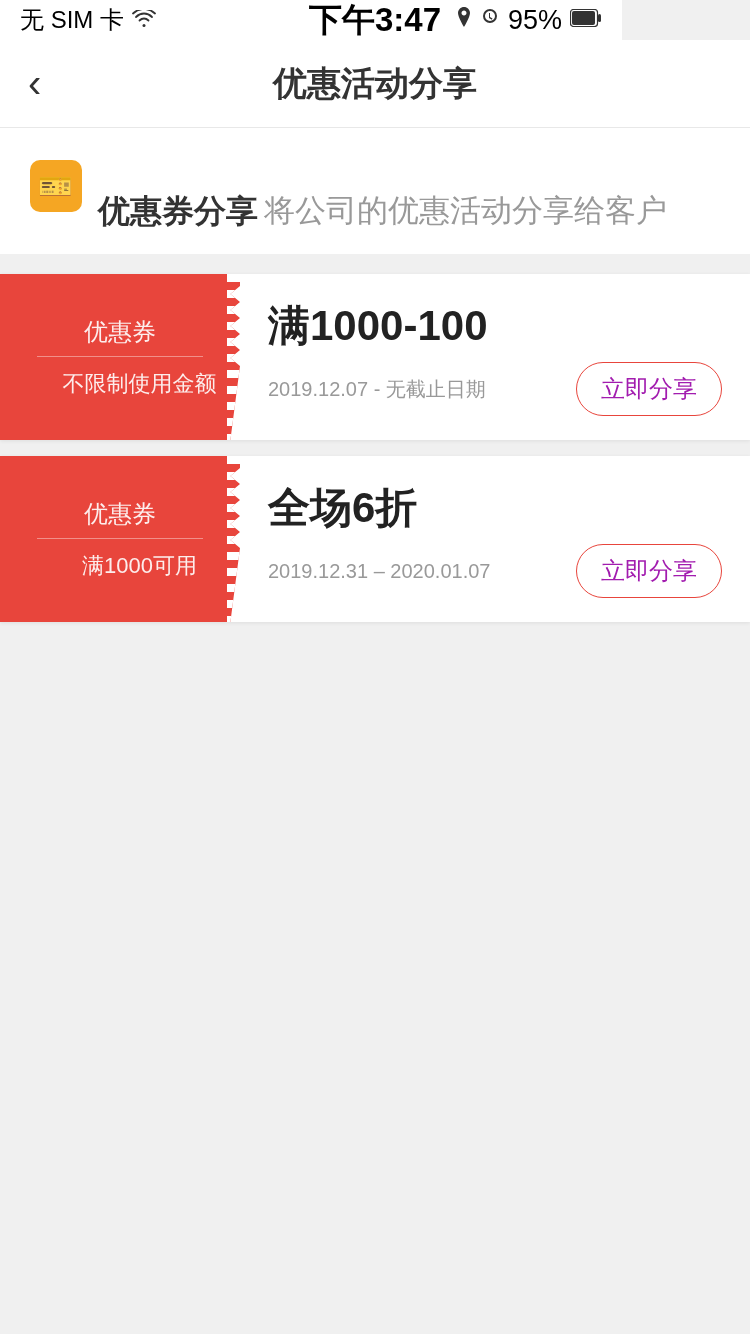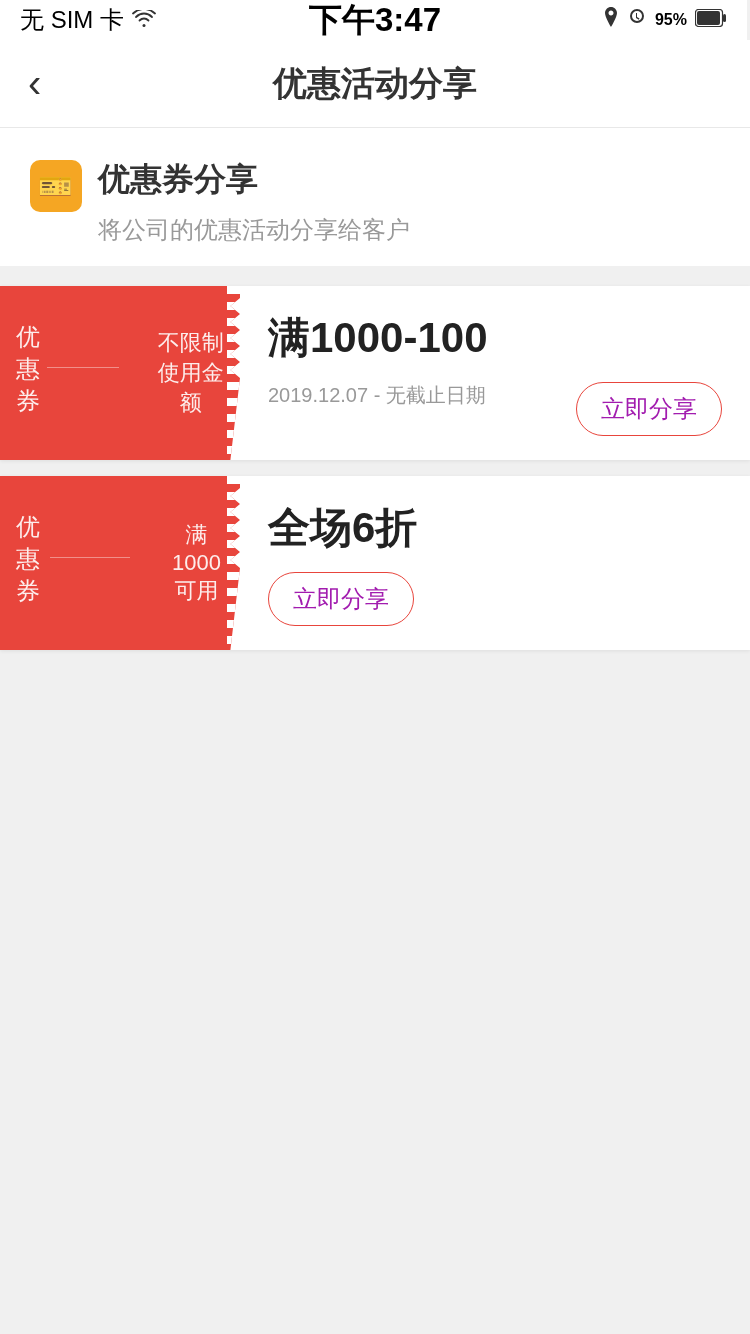--- a/index.html
+++ b/index.html
@@ -7,21 +7,21 @@
     body {
       width: 750px;
       min-height: 1334px;
       background: #f0f0f0;
       font-family: -apple-system, 'PingFang SC', 'Helvetica Neue', sans-serif;
       overflow-x: hidden;
     }
 
     
     .status-bar {
-      width: 747px;
+      width: 622px;
       height: 40px;
       background: #fff;
       display: flex;
       align-items: center;
       justify-content: space-between;
       padding: 0 20px;
       font-size: 24px;
     }
     .status-left {
       display: flex;
@@ -86,30 +86,30 @@
       border-radius: 10px;
       display: flex;
       align-items: center;
       justify-content: center;
       font-size: 28px;
       flex-shrink: 0;
       margin-top: 2px;
     }
     .section-text-group {
       display: flex;
-      flex-direction: column;
-      gap: 12px;
+      gap: 6px;
+      margin-top: 32px;
     }
     .section-title {
       font-size: 32px;
       font-weight: 600;
       color: #333;
     }
     .section-subtitle {
-      font-size: 24px;
+      font-size: 31px;
       color: #999;
     }
 
     
     .coupon-list {
       background: #f0f0f0;
       padding: 20px 0;
       display: flex;
       flex-direction: column;
       gap: 0;
@@ -124,21 +124,21 @@
       position: relative;
       box-shadow: 0 1px 4px rgba(0,0,0,0.08);
     }
 
     
     .coupon-left {
       background: #e8453c;
       width: 240px;
       flex-shrink: 0;
       display: flex;
-      flex-direction: row;
+      flex-direction: column;
       align-items: center;
       justify-content: center;
       padding: 24px 16px;
       position: relative;
       clip-path: polygon(
         0 0,
         100% 0,
         100% 12px,
         96% 20px,
         100% 28px,
@@ -197,30 +197,30 @@
       margin-left: 39px;
     }
 
     
     .coupon-right {
       flex: 1;
       padding: 24px 28px;
       display: flex;
       flex-direction: column;
       justify-content: center;
-      gap: 16px;
+      gap: 8px;
     }
     .coupon-name {
       font-size: 42px;
       font-weight: 700;
       color: #222;
     }
     .coupon-bottom-row {
       display: flex;
-      align-items: flex-start;
+      align-items: center;
       justify-content: space-between;
       gap: 12px;
     }
     .coupon-date {
       font-size: 20px;
       color: #999;
       flex: 1;
     }
     .share-btn {
       border: 1.5px solid #e8453c;
@@ -256,21 +256,21 @@
       <svg width="16" height="20" viewBox="0 0 16 20" fill="#333">
           <path d="M8 0C4.7 0 2 2.7 2 6c0 4 6 14 6 14s6-10 6-14c0-3.3-2.7-6-6-6zm0 8.5C6.6 8.5 5.5 7.4 5.5 6S6.6 3.5 8 3.5 10.5 4.6 10.5 6 9.4 8.5 8 8.5z"></path>
         </svg>
     </span>
 
     <span>
       <svg width="20" height="20" viewBox="0 0 20 20" fill="#333">
           <path d="M10 2a7 7 0 1 0 0 14A7 7 0 0 0 10 2zm0 2a5 5 0 1 1 0 10A5 5 0 0 1 10 4zm0 2v4l2.5 1.5-.7 1.2L9 11V6h1z"></path>
         </svg>
     </span>
-    <span style="font-size:16px;font-weight:700;">95%</span>
+    <span style="font-size:27px;font-weight:400;">95%</span>
     <span>
       <svg width="32" height="18" viewBox="0 0 32 18" fill="none">
         <rect x="0.5" y="0.5" width="27" height="17" rx="3" stroke="#333" stroke-width="1.2"></rect>
         <rect x="2" y="2" width="23" height="14" rx="2" fill="#333"></rect>
         <rect x="28" y="5" width="3" height="8" rx="1.5" fill="#333"></rect>
       </svg>
     </span>
   </div>
 </div>
 
@@ -308,18 +308,19 @@
 
   <div class="coupon-card">
     <div class="coupon-left">
       <div class="coupon-label">优惠券</div>
       <div class="coupon-divider"></div>
       <div class="coupon-condition">满1000可用</div>
     </div>
     <div class="coupon-right">
       <div class="coupon-name">全场6折</div>
       <div class="coupon-bottom-row">
+        <div class="coupon-date">2019.12.31 – 2020.01.07</div>
         <button class="share-btn">立即分享</button>
       </div>
     </div>
   </div>
 
 </div>
 
 </body></html>

